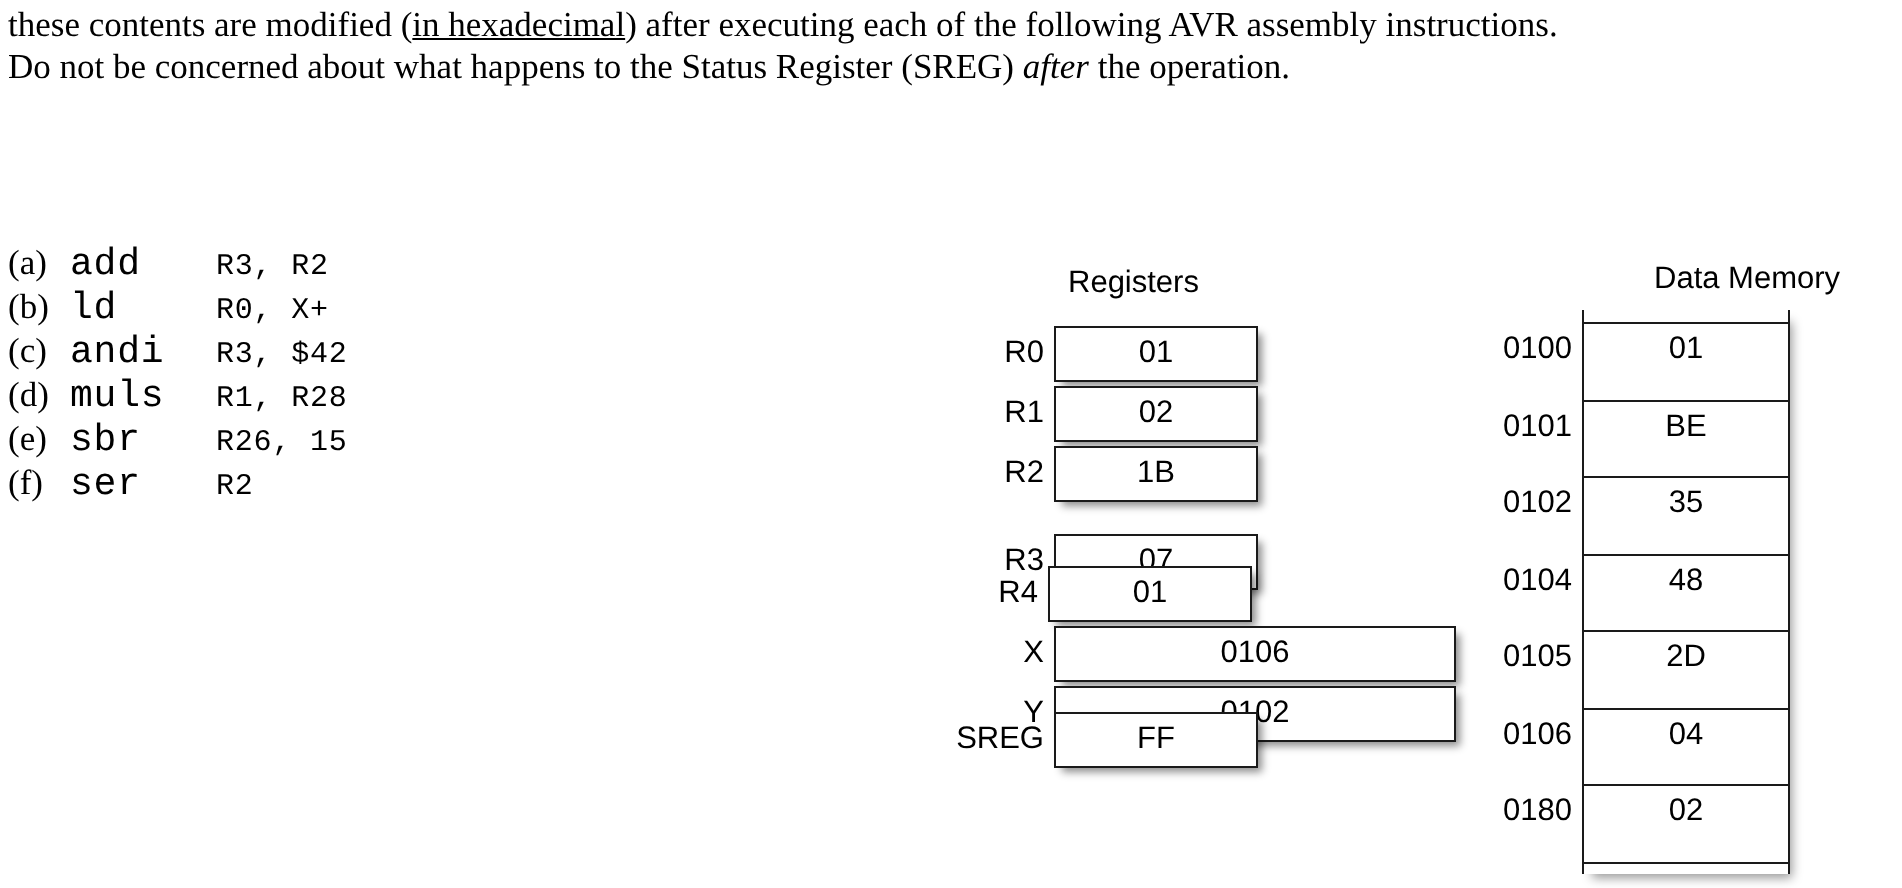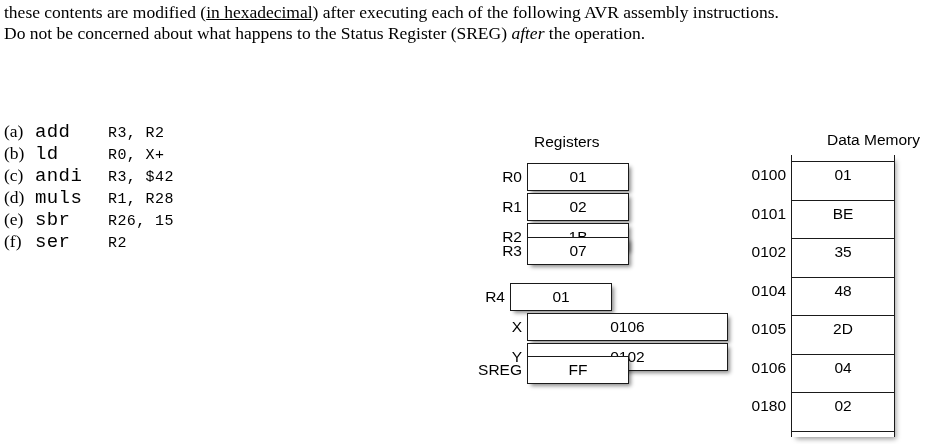--- a/index.html
+++ b/index.html
@@ -200,25 +200,25 @@
     <div class="reg-box narrow">01</div>
   </div>
   <div class="reg-row" style="left:67px; top:63px;border-radius:14px;">
     <span class="reg-label">R1</span>
     <div class="reg-box narrow">02</div>
   </div>
   <div class="reg-row" style="left:67px; top:93px;">
     <span class="reg-label">R2</span>
     <div class="reg-box narrow">1B</div>
   </div>
-  <div class="reg-row" style="left:67px; top:107px;">
+  <div class="reg-row" style="left:67px; top:137px;">
     <span class="reg-label">R3</span>
     <div class="reg-box narrow">07</div>
   </div>
-  <div class="reg-row" style="left:50px; top:153px;">
+  <div class="reg-row" style="left:64px; top:153px;">
     <span class="reg-label">R4</span>
     <div class="reg-box narrow">01</div>
   </div>
   <div class="reg-row" style="left:67px; top:183px;">
     <span class="reg-label">X</span>
     <div class="reg-box wide">0106</div>
   </div>
   <div class="reg-row" style="left:67px; top:213px;">
     <span class="reg-label">Y</span>
     <div class="reg-box wide">0102</div>

